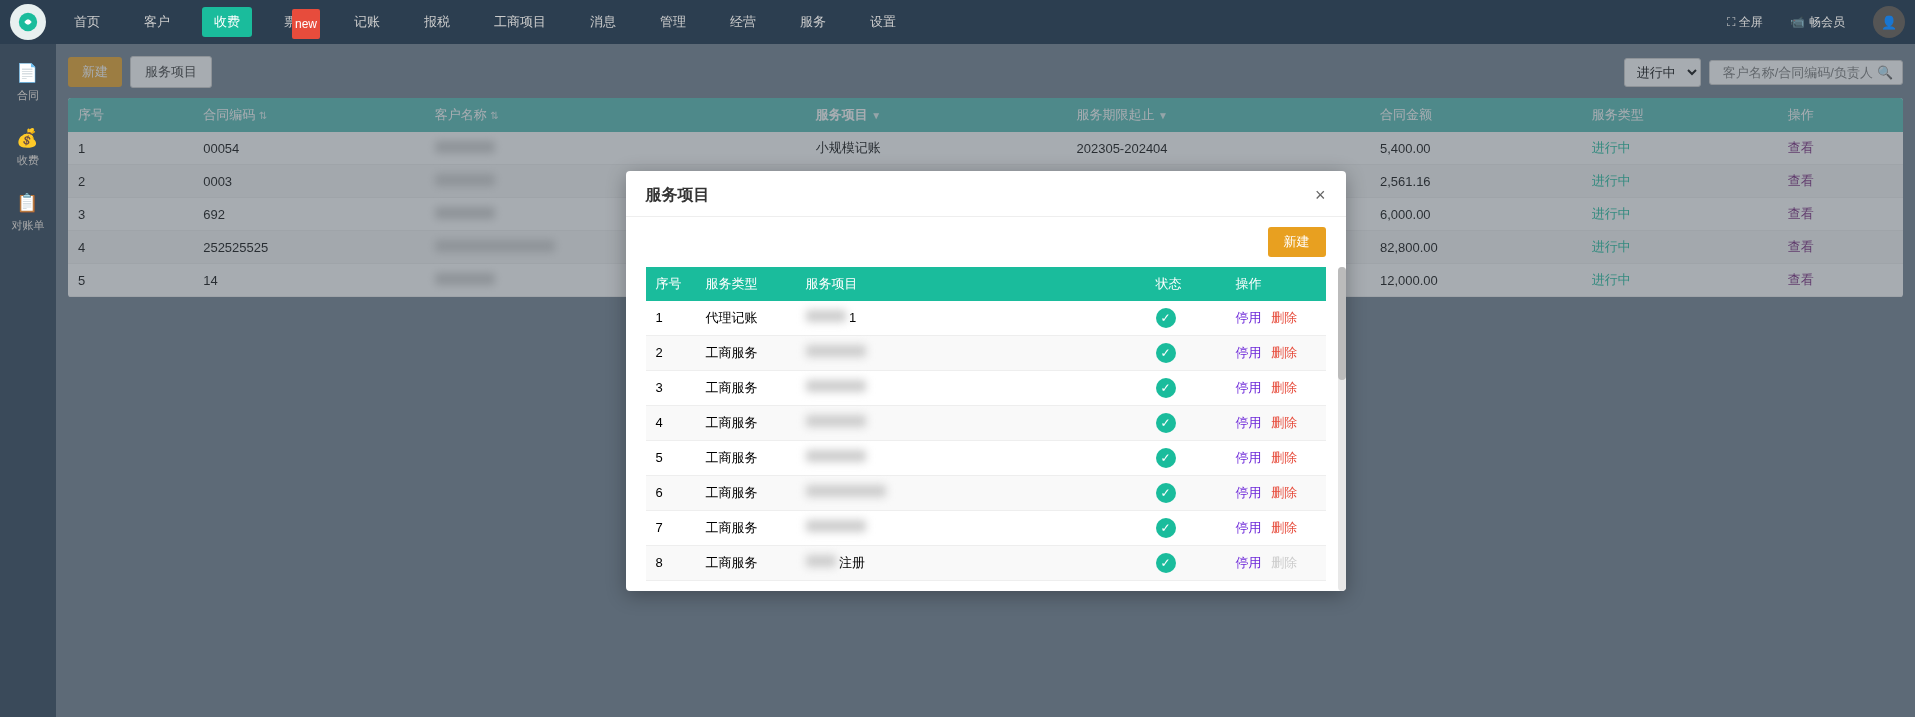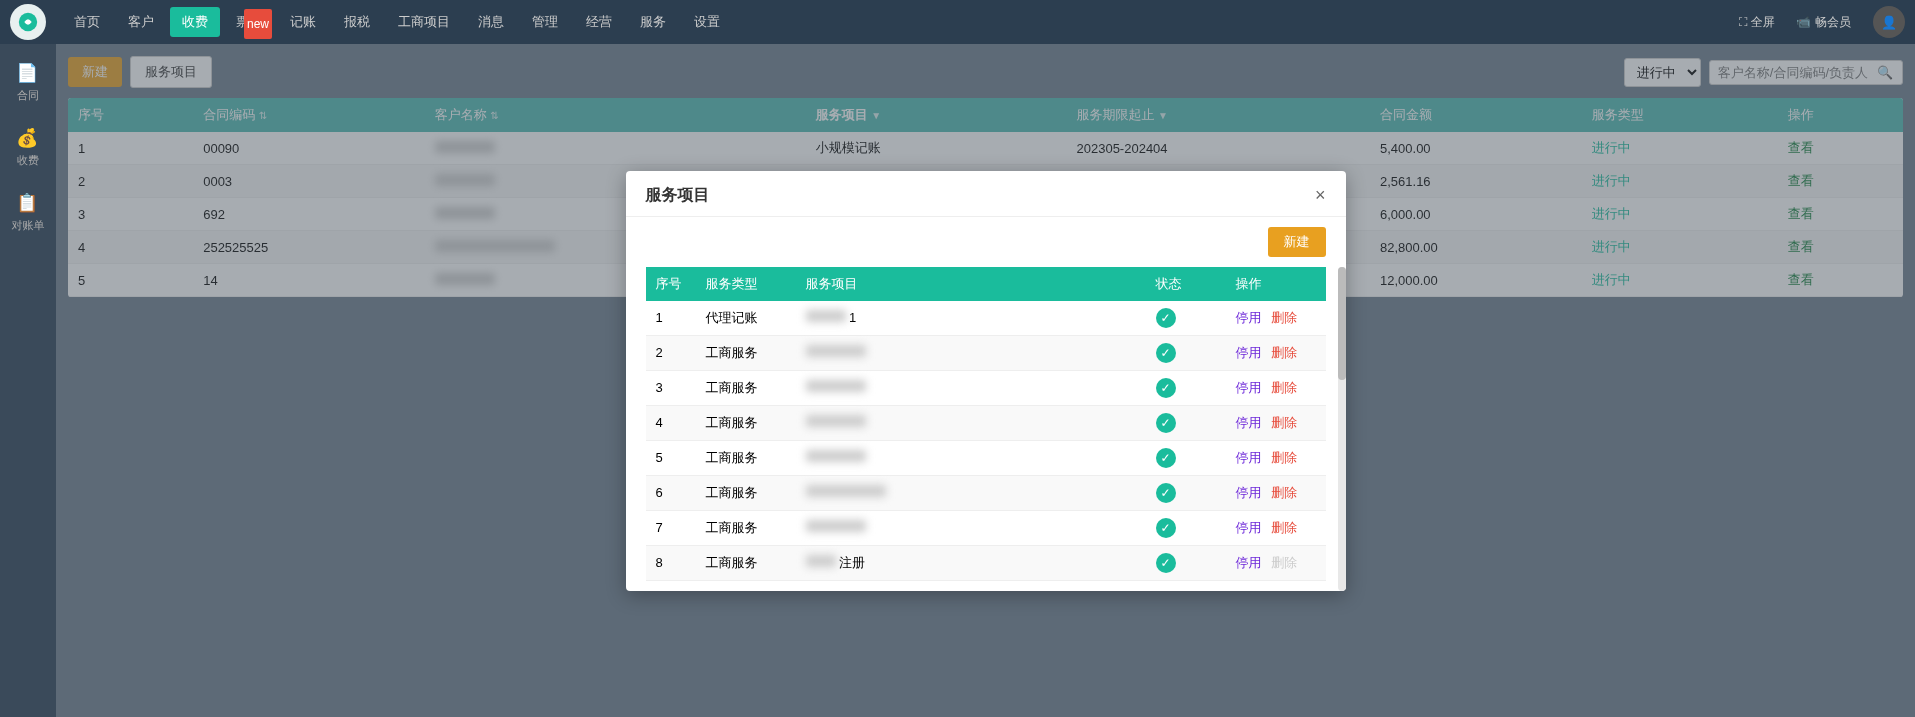--- a/index.html
+++ b/index.html
@@ -17,41 +17,41 @@
     .top-nav .logo {
       width: 36px;
       height: 36px;
       background: #e8f0f0;
       border-radius: 50%;
       display: flex; align-items: center; justify-content: center;
       margin-right: 16px;
       flex-shrink: 0;
     }
     .top-nav .logo svg { width: 22px; height: 22px; }
-    .nav-items { display: flex; gap: 4px; flex: 1; }
+    .nav-items { display: flex; gap: 20px; flex: 1; }
     .nav-item {
       padding: 6px 12px;
       color: #ccc;
       cursor: pointer;
       border-radius: 3px;
       position: relative;
       font-size: 13px;
     }
     .nav-item.active { background: #1abc9c; color: #fff; }
     .nav-item .new-badge {
       position: absolute;
       top: 2px; right: 2px;
       background: #e74c3c;
       color: #fff;
       font-size: 12px;
       padding: 8px 3px;
       border-radius: 2px;
     }
     .top-nav-right {
-      display: flex; align-items: center; gap: 22px; color: #ccc; font-size: 13px;
+      display: flex; align-items: center; gap: 28px; color: #ccc; font-size: 13px;
     }
     .top-nav-right .avatar {
       width: 32px; height: 32px;
       background: #555;
       border-radius: 50%;
       display: flex; align-items: center; justify-content: center;
       color: #fff;
     }
 
     
@@ -129,33 +129,33 @@
     }
     .search-box {
       display: flex;
       align-items: center;
       background: #fff;
       border: 1px solid #ccc;
       border-radius: 3px;
       padding: 4px 8px;
     }
     .search-box input {
-      border: none; outline: none; font-size: 13px; width: 160px; background: transparent;
+      border: none; outline: none; font-size: 13px; width: 160px; background: transparent; text-align: center;
     }
 
     
     .main-table { width: 100%; border-collapse: collapse; background: #fff; }
     .main-table thead tr { background: #4db8b0; color: #fff; }
     .main-table th { padding: 8px 10px; text-align: left; font-weight: normal; font-size: 13px; }
     .main-table tbody tr { border-bottom: 1px solid #eee; }
     .main-table tbody tr:nth-child(even) { background: #f7f7f7; }
     .main-table td { padding: 7px 10px; font-size: 13px; }
     .text-blurred { filter: blur(4px); background: #ccc; border-radius: 2px; display: inline-block; min-width: 60px; height: 12px; }
     .text-blurred-long { filter: blur(4px); background: #ccc; border-radius: 2px; display: inline-block; min-width: 120px; height: 12px; }
-    .link-blue { color: #15803d; cursor: pointer; }
+    .link-blue { color: #701a75; cursor: pointer; }
     .status-badge { color: #1abc9c; }
 
     
     .overlay {
       position: absolute;
       top: 0; left: 0; right: 0; bottom: 0;
       background: rgba(80,90,100,0.5);
       display: flex;
       align-items: center;
       justify-content: center;
@@ -305,21 +305,21 @@
             <th style="cursor:pointer;font-weight:bold;">服务项目 <span class="sort-icon">▼</span></th>
             <th style="cursor:pointer;">服务期限起止 <span class="sort-icon">▼</span></th>
             <th>合同金额</th>
             <th>服务类型</th>
             <th>操作</th>
           </tr>
         </thead>
         <tbody>
           <tr>
             <td>1</td>
-            <td>00090</td>
+            <td>00054</td>
             <td><span class="text-blurred">&nbsp;&nbsp;&nbsp;&nbsp;&nbsp;&nbsp;&nbsp;&nbsp;</span></td>
             <td>小规模记账</td>
             <td>202305-202404</td>
             <td>5,400.00</td>
             <td class="status-badge">进行中</td>
             <td class="link-blue">查看</td>
           </tr>
           <tr>
             <td>2</td>
             <td>0003</td>

